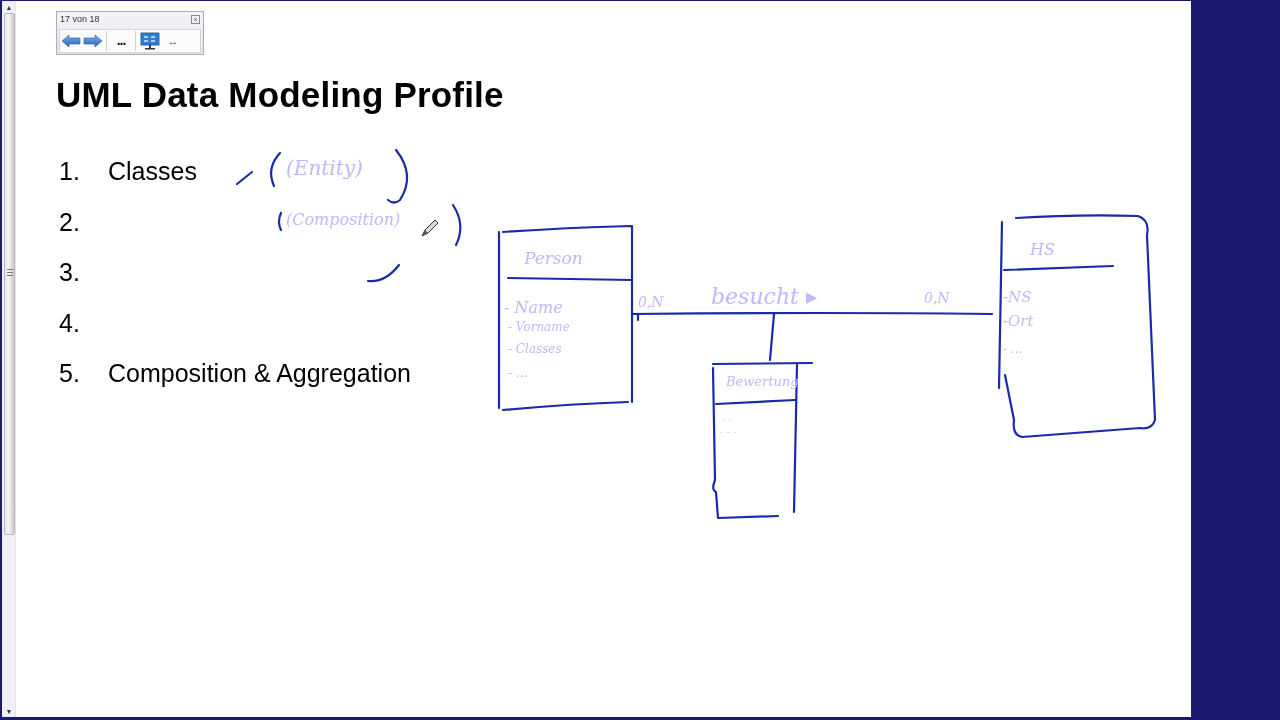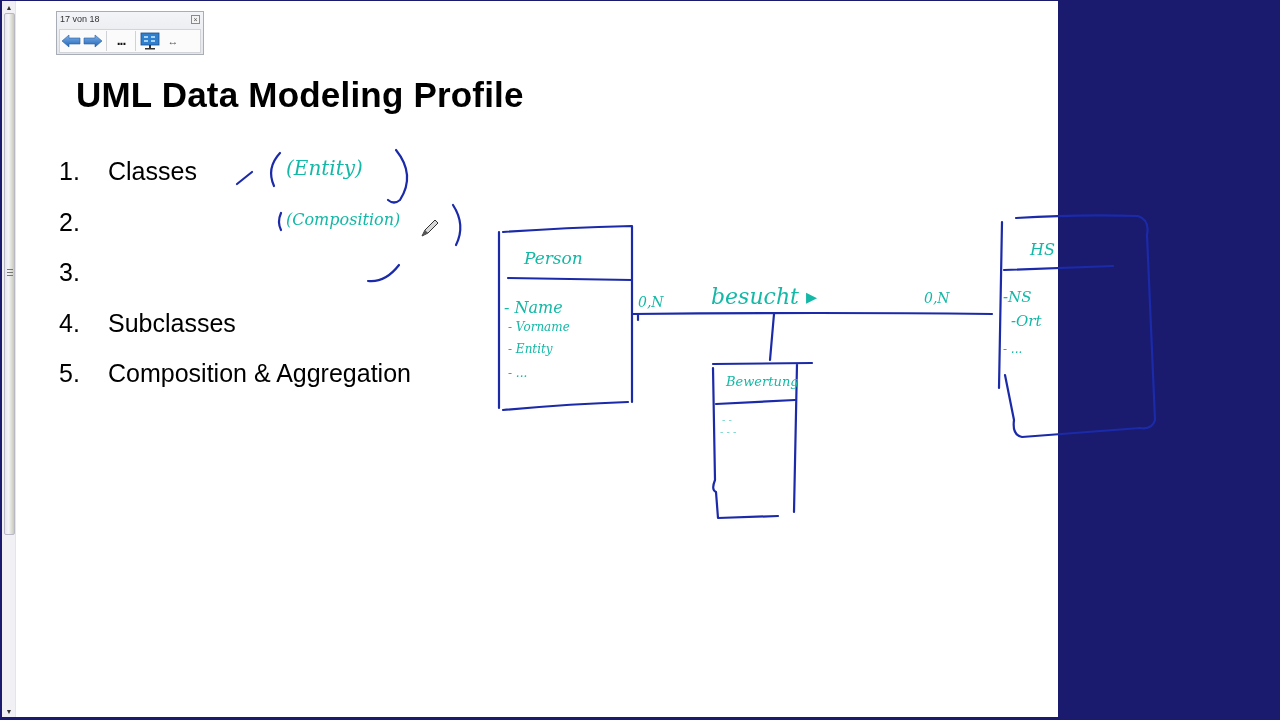--- a/index.html
+++ b/index.html
@@ -1,20 +1,20 @@
 <!DOCTYPE html>
 <html><head>
   <meta charset="utf-8">
   <style>
     * { margin: 0; padding: 0; box-sizing: border-box; }
     html, body { width: 1280px; height: 720px; overflow: hidden; background: #1a1a6e; }
     body { font-family: "Liberation Sans", sans-serif; position: relative; }
 
     .window {
-      position: absolute; left: 2px; top: 1px; width: 1056px; height: 716px;
+      position: absolute; left: 2px; top: 1px; width: 1189px; height: 716px;
       background: #ffffff;
     }
 
     
     .scrollbar {
       position: absolute; left: 0; top: 0; width: 14px; height: 716px;
       background: #f1f1f5;
       border-right: 1px solid #e4e4ec;
     }
     .scroll-arrow {
@@ -59,35 +59,35 @@
       cursor: pointer;
     }
     .nav-sep { width: 1px; height: 20px; background: #d0d2d6; margin: 0 2px; }
     .arrow-left, .arrow-right { width: 22px; }
     .more-btn { width: 24px; font-weight: bold; font-size: 14px; color: #111; letter-spacing: -1px; padding-bottom: 2px; }
     .screen-btn { width: 24px; }
     .resize-btn { width: 22px; font-size: 11px; color: #555; }
 
     
     .slide-title {
-      position: absolute; left: 74px; top: 74px;
+      position: absolute; left: 54px; top: 74px;
       font-size: 35px; font-weight: bold; color: #000; letter-spacing: 0.2px;
     }
     .agenda {
       position: absolute; left: 57px; top: 156px; list-style: none;
     }
     .agenda li {
       height: 50.5px; font-size: 25px; color: #000; display: flex;
     }
     .agenda .num { width: 49px; }
 
     .ink { position: absolute; left: 0; top: 0; width: 1280px; height: 720px; pointer-events: none; }
     .ink path, .ink line, .ink polyline { fill: none; stroke: #1b2aa8; stroke-width: 2.2; stroke-linecap: round; stroke-linejoin: round; }
     .ink-text {
-      position: absolute; color: #14b8a6; font-family: "DejaVu Serif", serif; font-style: italic;
+      position: absolute; color: #c4b5fd; font-family: "DejaVu Serif", serif; font-style: italic;
       white-space: nowrap;
     }
 
     .pen-cursor {
       position: absolute; left: 420px; top: 218px; width: 20px; height: 20px;
     }
   </style>
 </head>
 <body>
 
@@ -147,21 +147,20 @@
         <span>Classes</span>
       </li>
     <li>
         <span class="num">2.</span>
       </li>
     <li>
         <span class="num">3.</span>
       </li>
     <li>
         <span class="num">4.</span>
-        <span>Subclasses</span>
       </li>
     <li>
         <span class="num">5.</span>
         <span>Composition &amp; Aggregation</span>
       </li>
   </ol>
 </div>
 
 <svg class="ink" viewBox="0 0 1280 720">
 
@@ -190,32 +189,32 @@
   <path d="M1002 222 L999 388"></path>
   <path d="M1004 270 L1113 266"></path>
 </svg>
 
 <span class="ink-text" style="left:286px;top:156px;font-size:20px;">(Entity)</span>
 <span class="ink-text" style="left:286px;top:210px;font-size:16px;">(Composition)</span>
 
 <span class="ink-text" style="left:524px;top:248px;font-size:17px;">Person</span>
 <span class="ink-text" style="left:504px;top:298px;font-size:16px;">- Name</span>
 <span class="ink-text" style="left:508px;top:320px;font-size:12px;">- Vorname</span>
-<span class="ink-text" style="left:508px;top:342px;font-size:12px;">- Entity</span>
+<span class="ink-text" style="left:508px;top:342px;font-size:12px;">- Classes</span>
 <span class="ink-text" style="left:508px;top:366px;font-size:12px;">- ...</span>
 
 <span class="ink-text" style="left:638px;top:294px;font-size:14px;">0,N</span>
 <span class="ink-text" style="left:711px;top:284px;font-size:22px;">besucht ▸</span>
 <span class="ink-text" style="left:924px;top:290px;font-size:14px;">0,N</span>
 
 <span class="ink-text" style="left:726px;top:374px;font-size:13px;">Bewertung</span>
 <span class="ink-text" style="left:722px;top:414px;font-size:10px;">- -</span>
 <span class="ink-text" style="left:720px;top:426px;font-size:10px;">- - -</span>
 
 <span class="ink-text" style="left:1030px;top:240px;font-size:16px;">HS</span>
 <span class="ink-text" style="left:1003px;top:288px;font-size:15px;">-NS</span>
-<span class="ink-text" style="left:1003px;top:312px;font-size:15px;padding-left:8px;">-Ort</span>
+<span class="ink-text" style="left:1003px;top:312px;font-size:15px;">-Ort</span>
 <span class="ink-text" style="left:1003px;top:342px;font-size:12px;">- ...</span>
 
 <svg class="pen-cursor" viewBox="0 0 20 20">
   <path d="M2 18 L5 12 L15 2 L18 5 L8 15 Z" fill="#d8d8d8" stroke="#333" stroke-width="1"></path>
   <path d="M2 18 L5 12 L8 15 Z" fill="#555"></path>
 </svg>
 
 </body></html>

